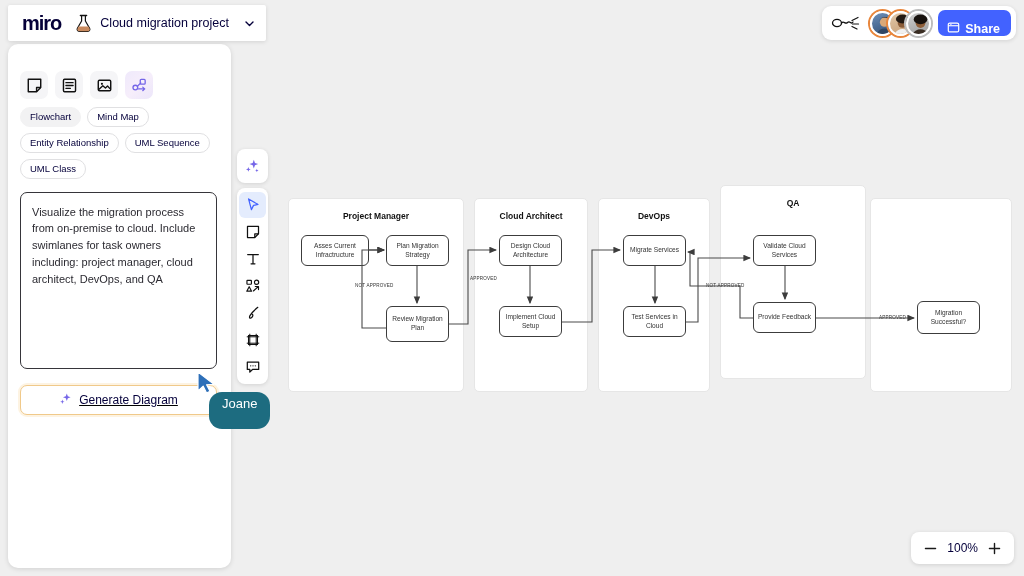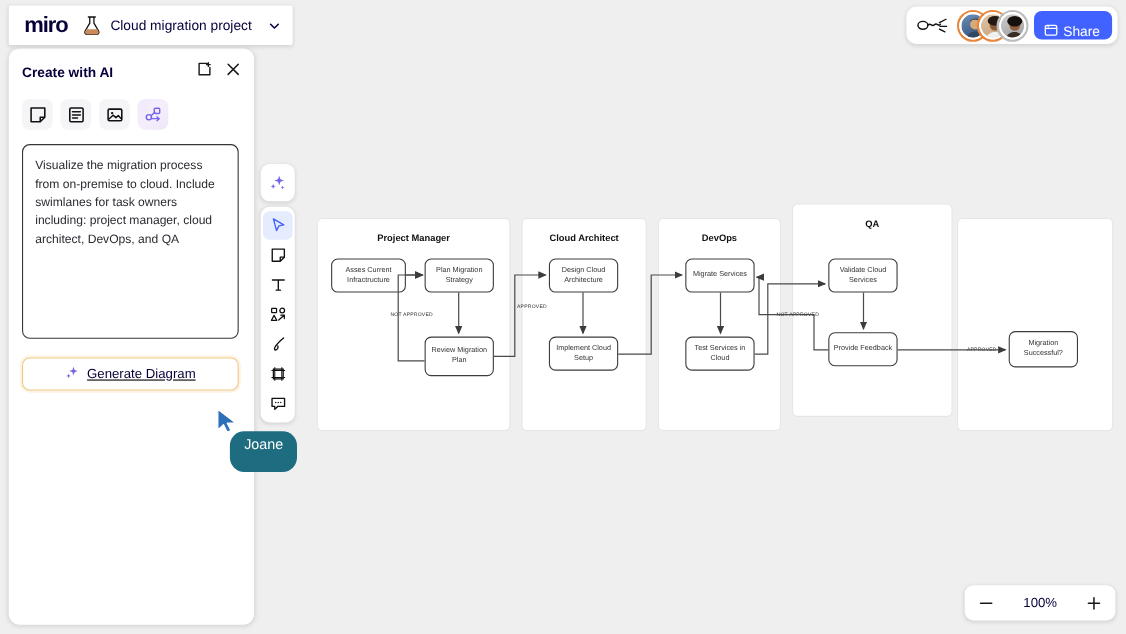--- a/index.html
+++ b/index.html
@@ -41,21 +41,21 @@
     overflow: hidden;
   }
   .avatar:first-child { margin-left: 0; }
   .av-ring { box-shadow: 0 0 0 2px #e8863c; }
   .av-ring2 { box-shadow: 0 0 0 2px #e8863c; }
   .av-ring3 { box-shadow: 0 0 0 2px #bdbdbd; }
   .share-btn {
     display: flex; align-items: center; gap: 5px;
     background: #4262ff; color: #fff;
     border-radius: 7px; height: 26px; padding: 12px 11px 0 9px;
-    font-size: 12.5px; font-weight: 400; cursor: pointer;
+    font-size: 12.5px; font-weight: 700; cursor: pointer;
   }
 
   
   .panel {
     position: absolute; left: 8px; top: 44px;
     width: 223px; height: 524px;
     background: #fff; border-radius: 10px;
     box-shadow: 0 1px 5px rgba(0,0,0,.13);
     z-index: 30; padding: 12px 12px 0 12px;
     overflow: hidden;
@@ -125,21 +125,21 @@
   .tool {
     width: 27px; height: 26px; border-radius: 6px;
     display: flex; align-items: center; justify-content: center; cursor: pointer;
   }
   .tool.sel { background: #e4ecfd; }
 
   
   .zoomctl {
     position: absolute; right: 10px; bottom: 12px;
     height: 32px; background: #fff; border-radius: 8px;
-    display: flex; align-items: center; gap: 26px; padding: 0 12px;
+    display: flex; align-items: center; gap: 9px; padding: 0 12px;
     box-shadow: 0 1px 4px rgba(0,0,0,.13); z-index: 40;
   }
   .zoomval { font-size: 12px; color: #05003b; min-width: 30px; text-align: center; }
   .zbtn { cursor: pointer; display: flex; align-items: center; }
 
   
   .canvas { position: absolute; inset: 0; z-index: 5; }
   .lane {
     position: absolute; background: #fff; border: 1px solid #e6e6e6;
     border-radius: 5px;
@@ -253,36 +253,20 @@
           <rect x="1.4" y="2.2" width="11.2" height="9.6" rx="1.6" fill="none" stroke="#fff" stroke-width="1.3"></rect>
           <path d="M1.4 5.1 L12.6 5.1" stroke="#fff" stroke-width="1.2"></path>
           <circle cx="4.2" cy="3.6" r=".75" fill="#fff"></circle>
         </svg>
       </span>
       <span>Share</span>
     </span>
   </div>
 
   <div class="panel">
-    <div class="panel-head">
-      <span class="panel-title">Create with AI</span>
-      <span class="panel-head-icons">
-        <span>
-          <svg width="14" height="14" viewBox="0 0 14 14">
-            <path d="M9.6 1.6 L2 1.6 L2 12 L11.8 12 L11.8 5.4" fill="none" stroke="#1a1a1a" stroke-width="1.3" stroke-linecap="round" stroke-linejoin="round"></path>
-            <path d="M10.4 1 L10.4 4.4 M8.7 2.7 L12.1 2.7" stroke="#1a1a1a" stroke-width="1.2" stroke-linecap="round"></path>
-          </svg>
-        </span>
-        <span>
-          <svg width="14" height="14" viewBox="0 0 14 14">
-            <path d="M2.4 2.4 L11.6 11.6 M11.6 2.4 L2.4 11.6" stroke="#1a1a1a" stroke-width="1.4" stroke-linecap="round"></path>
-          </svg>
-        </span>
-      </span>
-    </div>
 
     <div class="modes">
       <span class="mode">
         <svg width="17" height="17" viewBox="0 0 18 18">
           <path d="M2.4 2.4 L15.6 2.4 L15.6 11.2 L11.2 15.6 L2.4 15.6 Z" fill="none" stroke="#111" stroke-width="1.5" stroke-linejoin="round"></path>
           <path d="M11.2 15.6 L11.2 11.2 L15.6 11.2" fill="none" stroke="#111" stroke-width="1.5" stroke-linejoin="round"></path>
         </svg>
       </span>
       <span class="mode">
         <svg width="17" height="17" viewBox="0 0 18 18">
@@ -300,20 +284,27 @@
       <span class="mode sel">
         <svg width="17" height="17" viewBox="0 0 18 18">
           <circle cx="4.6" cy="11.2" r="2.5" fill="none" stroke="#7566e8" stroke-width="1.4"></circle>
           <rect x="9.8" y="2.6" width="5.2" height="5" rx="1" fill="none" stroke="#7566e8" stroke-width="1.4"></rect>
           <path d="M7 9.6 L10.8 6" stroke="#7566e8" stroke-width="1.3"></path>
           <path d="M8 12.6 L14.4 12.6 M12.4 10.7 L14.6 12.6 L12.4 14.5" fill="none" stroke="#7566e8" stroke-width="1.3" stroke-linecap="round" stroke-linejoin="round"></path>
         </svg>
       </span>
     </div>
 
+    <div class="chips">
+      <span class="chip sel">Flowchart</span>
+      <span class="chip">Mind Map</span>
+      <span class="chip">Entity Relationship</span>
+      <span class="chip">UML Sequence</span>
+      <span class="chip">UML Class</span>
+    </div>
 
     <textarea class="prompt" placeholder="Describe the diagram you want to create" style="">Visualize the migration process from on-premise to cloud. Include swimlanes for task owners including: project manager, cloud architect, DevOps, and QA</textarea>
 
     <div class="gen-wrap">
       <div class="gen-btn">
         <span>
           <svg width="13" height="13" viewBox="0 0 14 14">
             <path d="M8.4 1.6 L9.5 4.6 L12.5 5.7 L9.5 6.8 L8.4 9.8 L7.3 6.8 L4.3 5.7 L7.3 4.6 Z" fill="#7566e8"></path>
             <path d="M3.6 8.2 L4.2 9.9 L5.9 10.5 L4.2 11.1 L3.6 12.8 L3 11.1 L1.3 10.5 L3 9.9 Z" fill="#7566e8"></path>
           </svg>

